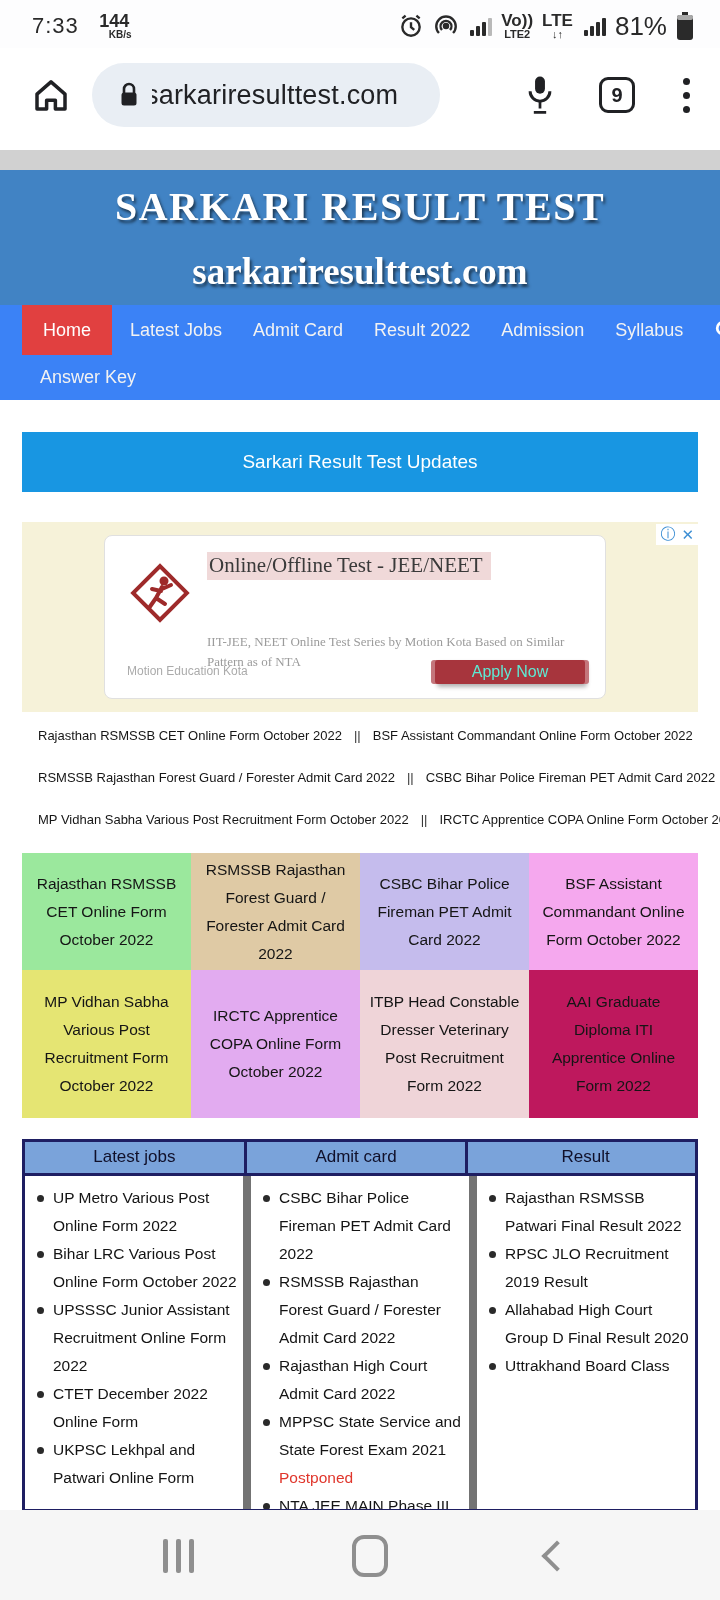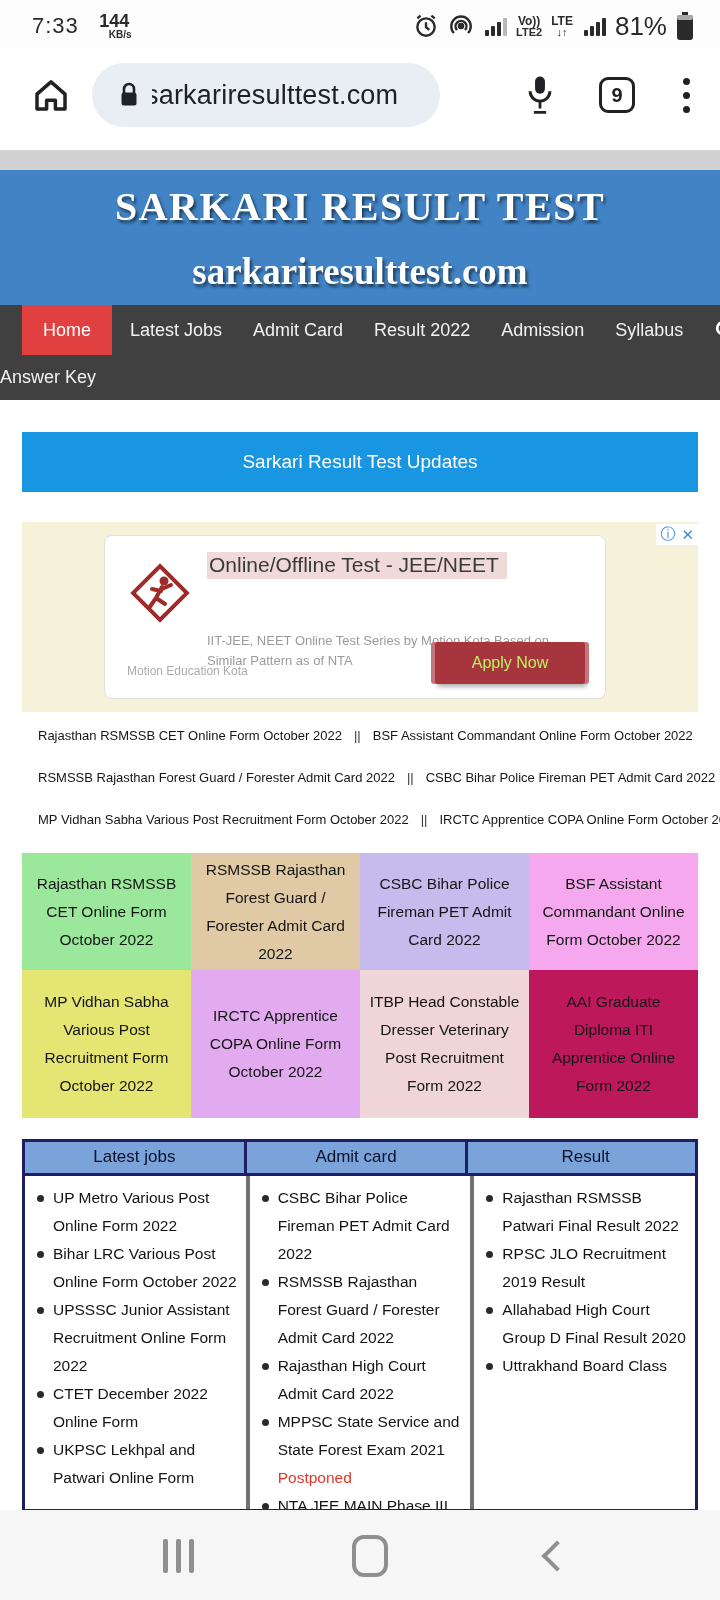--- a/index.html
+++ b/index.html
@@ -15,21 +15,21 @@
   .status-bar {
     height:48px; background:#fdfdfe;
     display:flex; align-items:center; padding:4px 26px 0 32px;
   }
   .sb-time { font-size:22px; color:#2a2a2a; letter-spacing:1px; }
   .sb-speed { margin-left:18px; text-align:center; line-height:1; }
   .sb-speed .v { font-size:18px; font-weight:bold; color:#2a2a2a; }
   .sb-speed .u { font-size:10px; font-weight:bold; color:#2a2a2a;padding-left:12px; }
   .sb-right { margin-left:auto; display:flex; align-items:center; gap:9px; }
   .sb-netlabel { text-align:center; line-height:1; color:#2a2a2a; }
-  .sb-netlabel .t { font-size:12px; font-weight:bold; }
+  .sb-netlabel .t { font-size:17px; font-weight:bold; }
   .sb-netlabel .b { font-size:11px; font-weight:bold; }
   .sb-batt-pct { font-size:26px; color:#2a2a2a; }
 
   
   .browser-bar {
     height:102px; background:#ffffff;
     display:flex; align-items:center; padding:0 26px 8px 30px;
   }
   .url-pill {
     margin-left:20px; width:348px; height:64px; background:#e9eef4;
@@ -55,31 +55,31 @@
   
   .masthead {
     height:135px; background:#4183c4; text-align:center; color:#ffffff;
     font-family:"Liberation Serif", serif; font-weight:bold;
     display:flex; flex-direction:column; justify-content:center; gap:20px;
   }
   .masthead .t1 { font-size:40px; letter-spacing:1.5px; text-shadow:2px 3px 3px rgba(0,0,0,0.55); }
   .masthead .t2 { font-size:37px; text-shadow:2px 3px 3px rgba(0,0,0,0.55); }
 
   
-  .main-nav { background:#404040; height:95px; }
+  .main-nav { background:#3b82f6; height:95px; }
   .nav-row1 { height:50px; display:flex; align-items:center; padding-left:22px; }
   .nav-item {
     color:#f2f2f2; font-size:18px; margin-right:31px; white-space:nowrap;
   }
   .nav-item.active {
     background:#e14040; height:50px; display:flex; align-items:center;
     padding:0 21px; margin-right:18px; color:#ffffff;
   }
   .nav-search { margin-left:auto; margin-right:24px; }
-  .nav-row2 { height:45px; display:flex; align-items:center; }
+  .nav-row2 { height:45px; display:flex; align-items:center; padding-left:40px; }
   .nav-row2 .nav-item { margin-right:0; }
 
   
   .updates-banner {
     margin:32px 22px 0; width:676px; height:60px; background:#1896e2;
     color:#ffffff; font-size:19px; font-weight:500;
     display:flex; align-items:center; justify-content:center;
   }
 
   
@@ -91,30 +91,30 @@
     position:absolute; top:2px; right:0; background:#ffffff; padding:1px 4px;
     display:flex; gap:6px; align-items:center; color:#3d8fd4; font-size:15px;
   }
   .ad-card {
     position:absolute; left:82px; top:13px; width:502px; height:164px;
     background:#ffffff; border:1px solid #e0e0e0; border-radius:8px;
     padding:16px 18px 14px 20px;
   }
   .ad-main { display:flex; align-items:flex-start; }
   .ad-logo { margin:8px 14px 0 2px; flex:none; }
-  .ad-texts { flex:1; }
+  .ad-texts { flex:1;font-family:Liberation Serif, serif; }
   .ad-title {
     display:inline-block; font-size:21px; color:#3a3a3a;
     background:#f0d9d9; padding:1px 8px 2px 2px; margin-bottom:6px;
   }
   .ad-desc { font-size:13px; color:#9b9b9b; line-height:1.5; max-width:380px;margin-top:46px; }
   .ad-advertiser { position:absolute; left:22px; bottom:20px; font-size:12px; color:#ababab; }
   .ad-cta {
-    position:absolute; right:20px; bottom:14px; width:150px; height:42px;
-    background:#a7353d; border:none; border-radius:3px; color:#bef264; font-size:16px;
+    position:absolute; right:20px; bottom:14px; width:150px; height:24px;
+    background:#a7353d; border:none; border-radius:3px; color:#5eead4; font-size:16px;
     box-shadow:-4px 0 0 #c4767c, 4px 0 0 #c4767c, 2px 3px 4px rgba(0,0,0,0.3);
     font-family:"Liberation Sans", sans-serif;
   }
 
   
   .ticker { padding:16px 0 0 38px; height:118px; }
   .ticker-line { font-size:13px; font-weight:500; color:#161616; margin-bottom:27px; white-space:nowrap; }
   .ticker-sep { margin:0 12px; color:#333; }
 
   
@@ -134,21 +134,21 @@
     border:3px solid #1e1e62; overflow:hidden;
     display:flex; flex-direction:column;
   }
   .jt-head { display:flex; flex:none; background:#7aa3da; border-bottom:3px solid #1e1e62; }
   .jt-head .jt-hcell {
     flex:1; text-align:center; font-size:17px; font-weight:500; color:#10102a;
     padding:5px 0 6px; border-right:3px solid #1e1e62;
   }
   .jt-head .jt-hcell:last-child { border-right:none;margin-left:8px; }
   .jt-body { display:flex; flex:1; overflow:hidden; }
-  .jt-col { flex:1; border-right:4px solid #737373; padding:8px 6px 0 8px; }
+  .jt-col { flex:1; border-right:8px solid #737373; padding:8px 6px 0 8px; }
   .jt-col:last-child { border-right:none; }
   .jt-col ul { list-style:none; }
   .jt-col li {
     font-size:15.5px; color:#141414; line-height:28px; font-weight:500;
     padding-left:20px; position:relative;
   }
   .jt-col li::before {
     content:""; position:absolute; left:4px; top:11px;
     width:7px; height:7px; border-radius:50%; background:#2a2a2a;
   }

